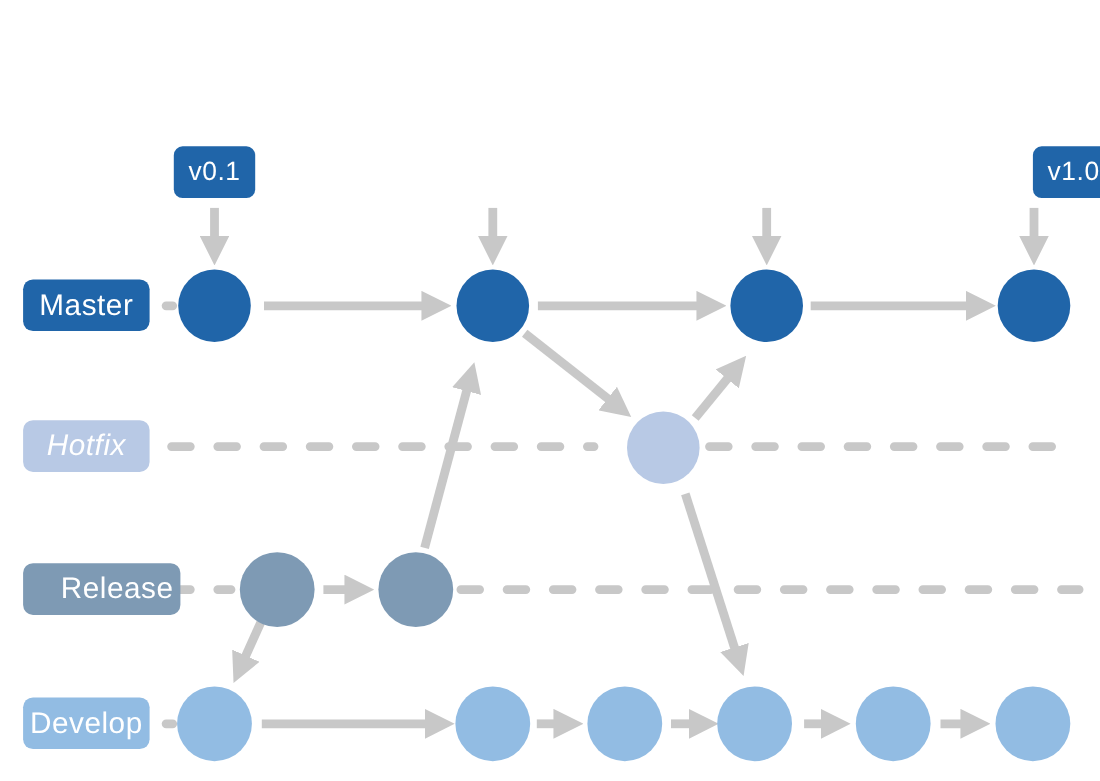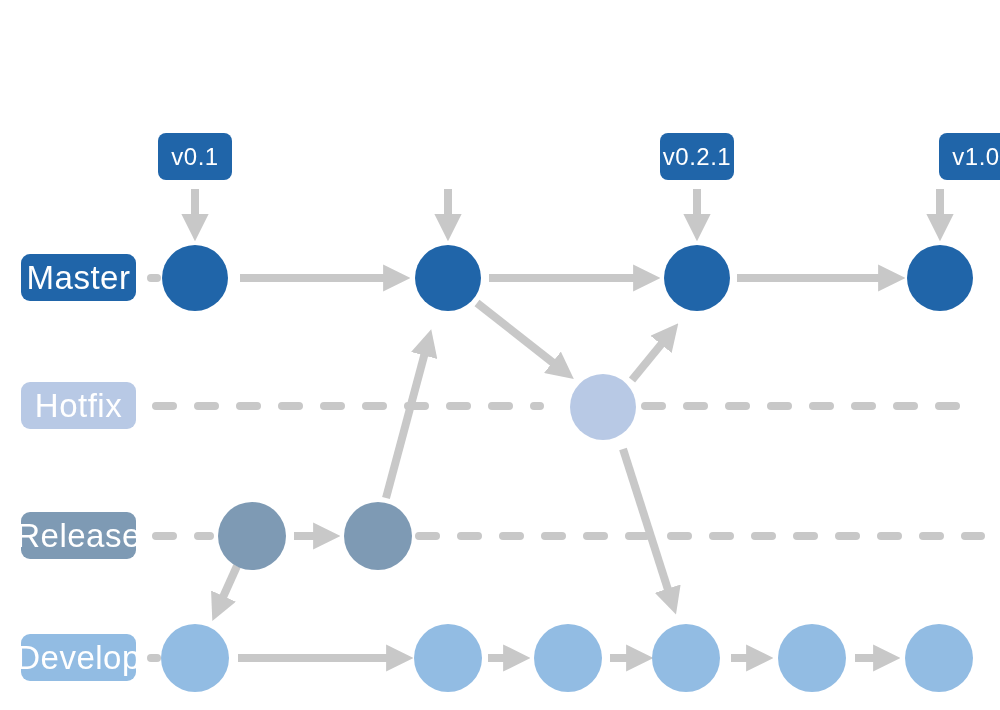--- a/index.html
+++ b/index.html
@@ -33,29 +33,29 @@
   .ah{fill:var(--color-line);}
 
   
   .branch-label{
     position:absolute;
     left:21px;
     width:115px;
     height:47px;
     border-radius:9px;
     color:var(--color-label-text);
-    font-size:33px;
+    font-size:27px;
     display:flex;
     align-items:center;
     justify-content:center;
     letter-spacing:0.5px;
   }
   .bg-master{background:var(--color-master);}
-  .bg-hotfix{background:var(--color-hotfix);}
-  .bg-release{background:var(--color-release);}
+  .bg-hotfix{background:var(--color-hotfix);font-style:italic;}
+  .bg-release{background:var(--color-release);padding-left:28px;}
   .bg-develop{background:var(--color-develop);}
 
   
   .tag{
     position:absolute;
     top:133px;
     width:74px;
     height:47px;
     border-radius:8px;
     background:var(--color-master);
@@ -133,21 +133,20 @@
       <circle class="fill-develop" cx="195" cy="658" r="34"></circle>
       <circle class="fill-develop" cx="448" cy="658" r="34"></circle>
       <circle class="fill-develop" cx="568" cy="658" r="34"></circle>
       <circle class="fill-develop" cx="686" cy="658" r="34"></circle>
       <circle class="fill-develop" cx="812" cy="658" r="34"></circle>
       <circle class="fill-develop" cx="939" cy="658" r="34"></circle>
     </g>
   </svg>
 
   <div class="tag" style="left:195px">v0.1</div>
-  <div class="tag" style="left:697px">v0.2.1</div>
   <div class="tag" style="left:976px">v1.0</div>
 
   <div class="branch-label bg-master" style="top:254px">Master</div>
   <div class="branch-label bg-hotfix" style="top:382px">Hotfix</div>
   <div class="branch-label bg-release" style="top:512px">Release</div>
   <div class="branch-label bg-develop" style="top:634px">Develop</div>
 
 </div>
 
 </body></html>

